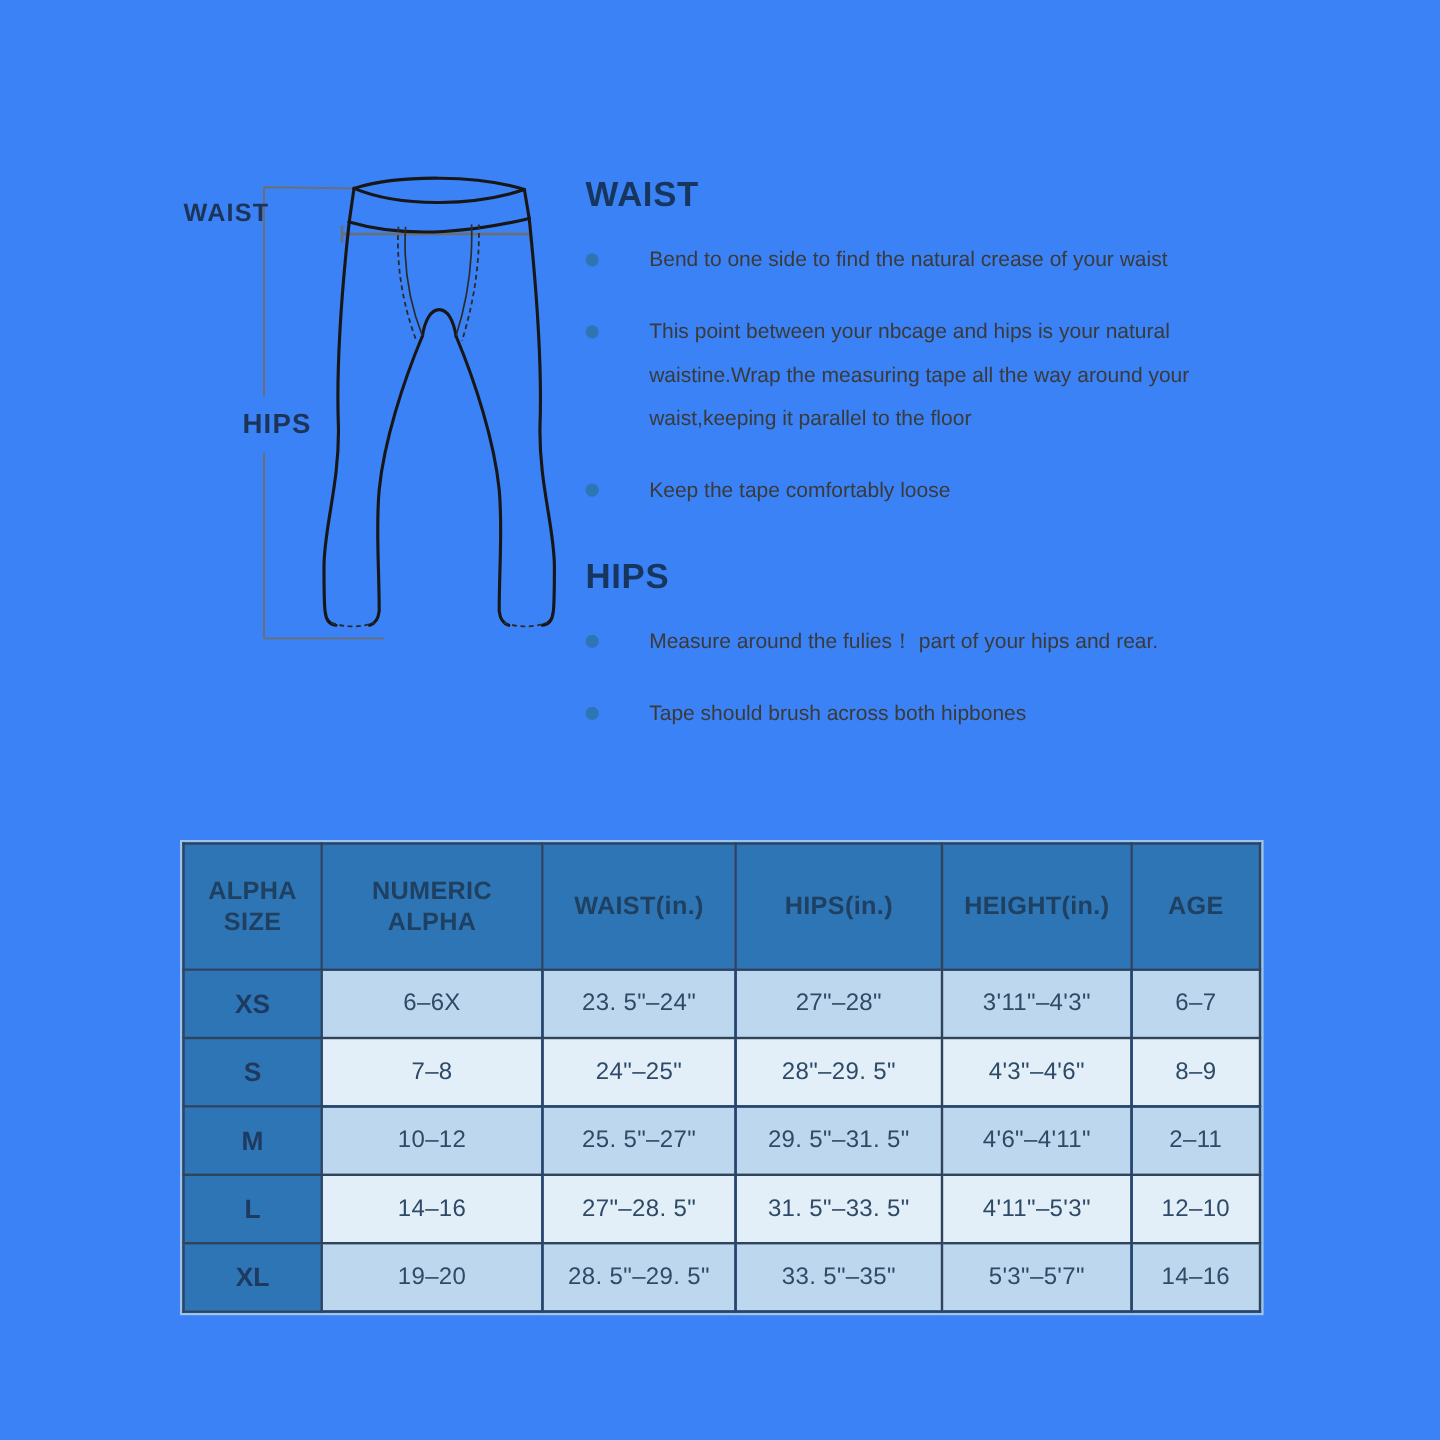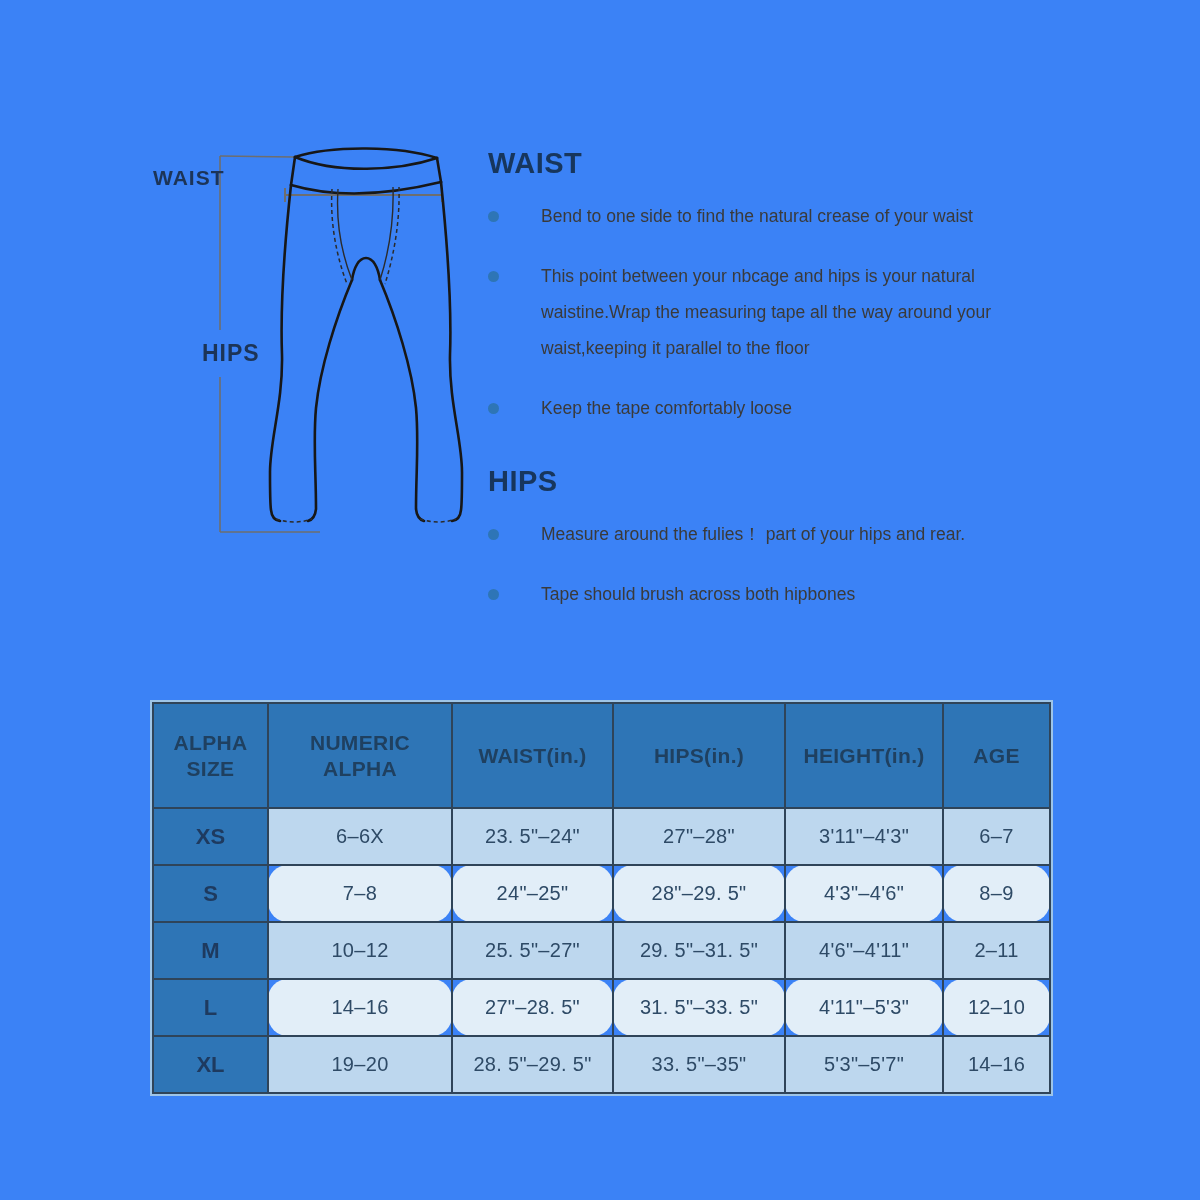--- a/index.html
+++ b/index.html
@@ -42,21 +42,21 @@
     font-size:21px;font-weight:700;letter-spacing:0.3px;line-height:26px;
   }
   table.size tbody tr{height:57px;}
   table.size tbody th.alpha{
     background:#2e75b6;color:#1e3a5f;font-size:22px;font-weight:700;
   }
   table.size tbody td{
     color:#2e4a66;font-size:20px;font-weight:400;letter-spacing:0.3px;
   }
   table.size tbody tr.shadeA td{background:#bdd7ee;}
-  table.size tbody tr.shadeB td{background:#e2eef8;border-radius:20px;}
+  table.size tbody tr.shadeB td{background:#e2eef8;}
 </style>
 </head>
 <body>
 
 <div class="canvas">
 
   <div class="diagram">
     <svg width="340" height="400" viewBox="0 0 340 400">
 
       <g stroke="#6e6e6e" stroke-width="1.6" fill="none">

